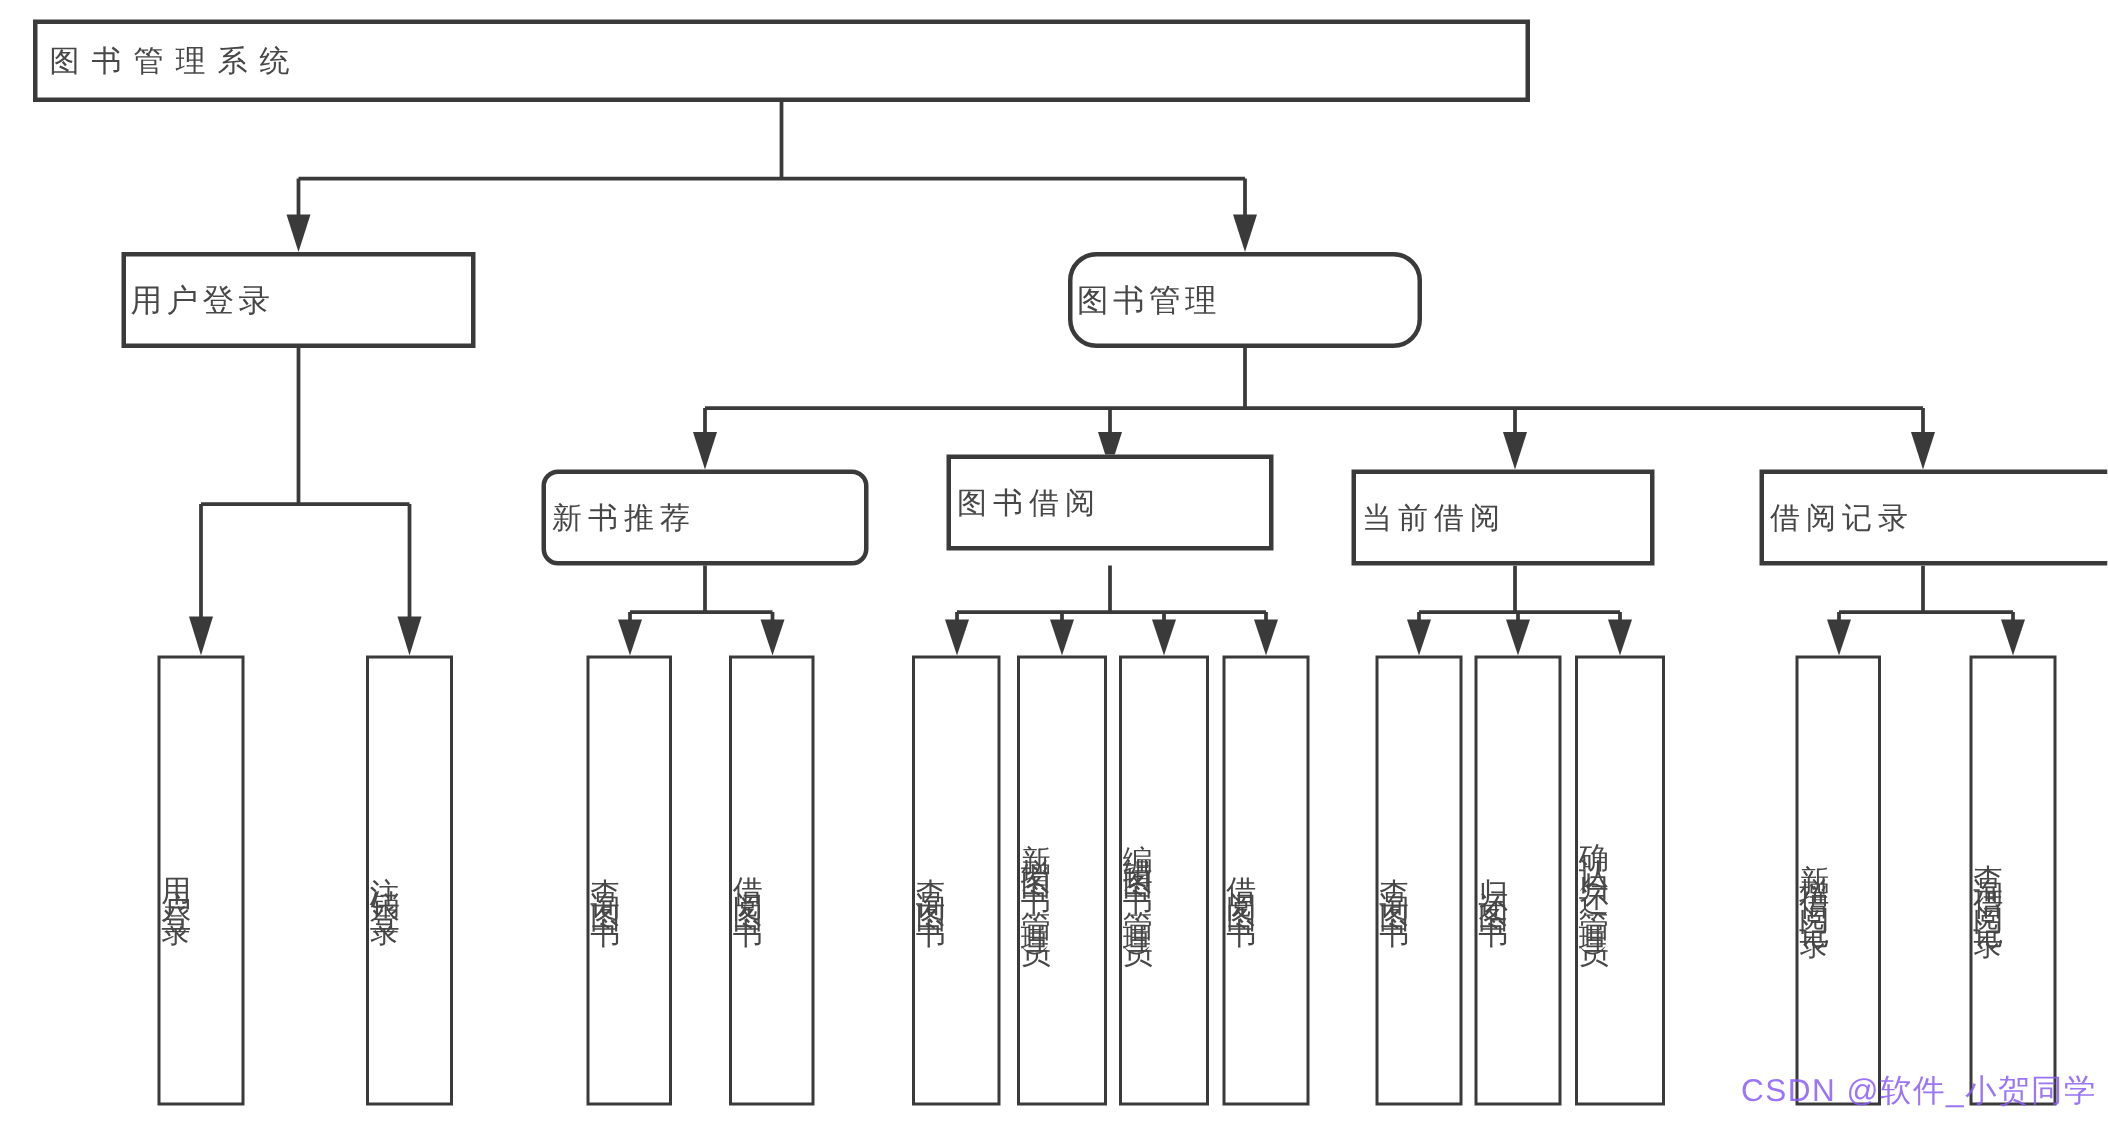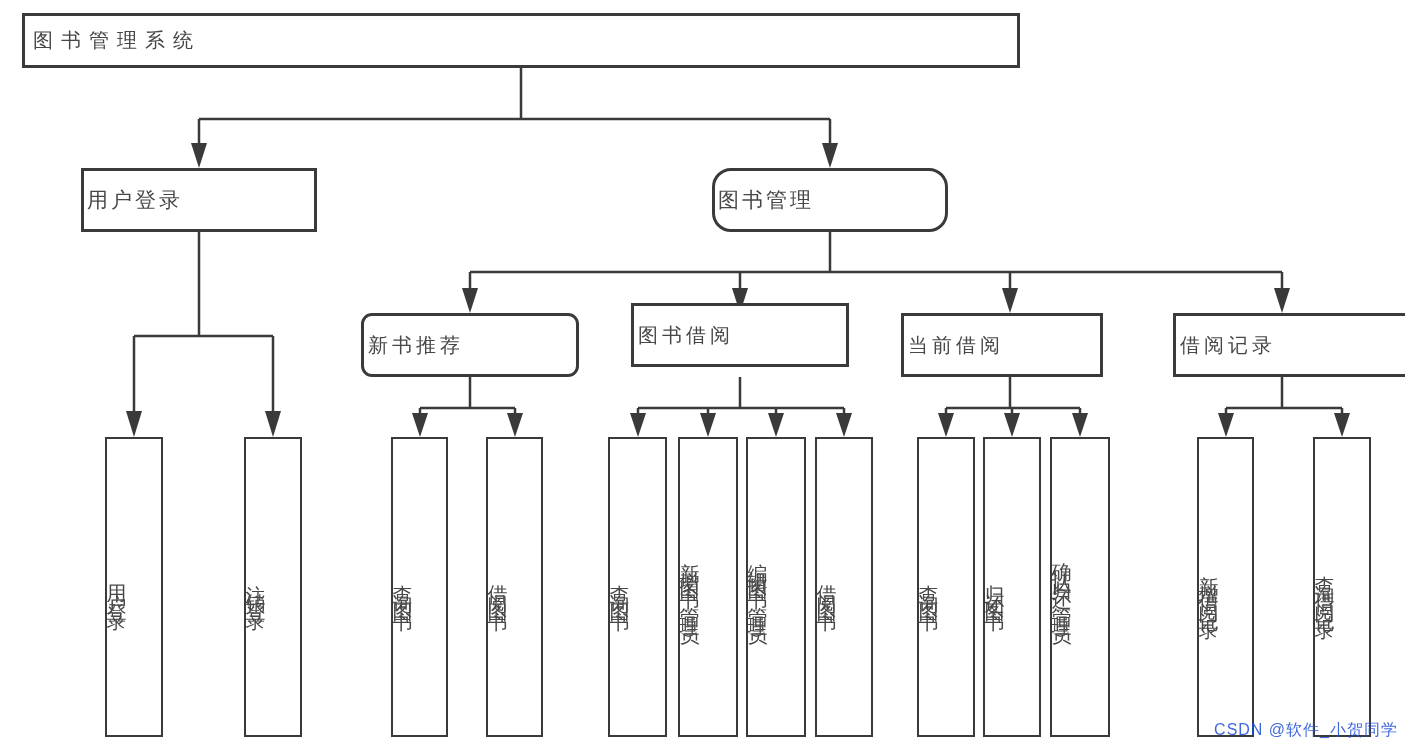--- a/index.html
+++ b/index.html
@@ -33,22 +33,22 @@
   .leaf .lbl{
     writing-mode:vertical-rl;
     font-size:20px;
     letter-spacing:9px;
     line-height:1.0;
     white-space:normal;
   }
   .watermark{
     position:absolute;
     right:7px;bottom:6px;
-    font-size:16px;
-    color:#1d4ed8;
+    font-size:21px;
+    color:#8b5cf6;
     opacity:.85;
     letter-spacing:1px;
     z-index:3;
   }
 </style>
 </head>
 <body>
 
 <div class="canvas">
 

